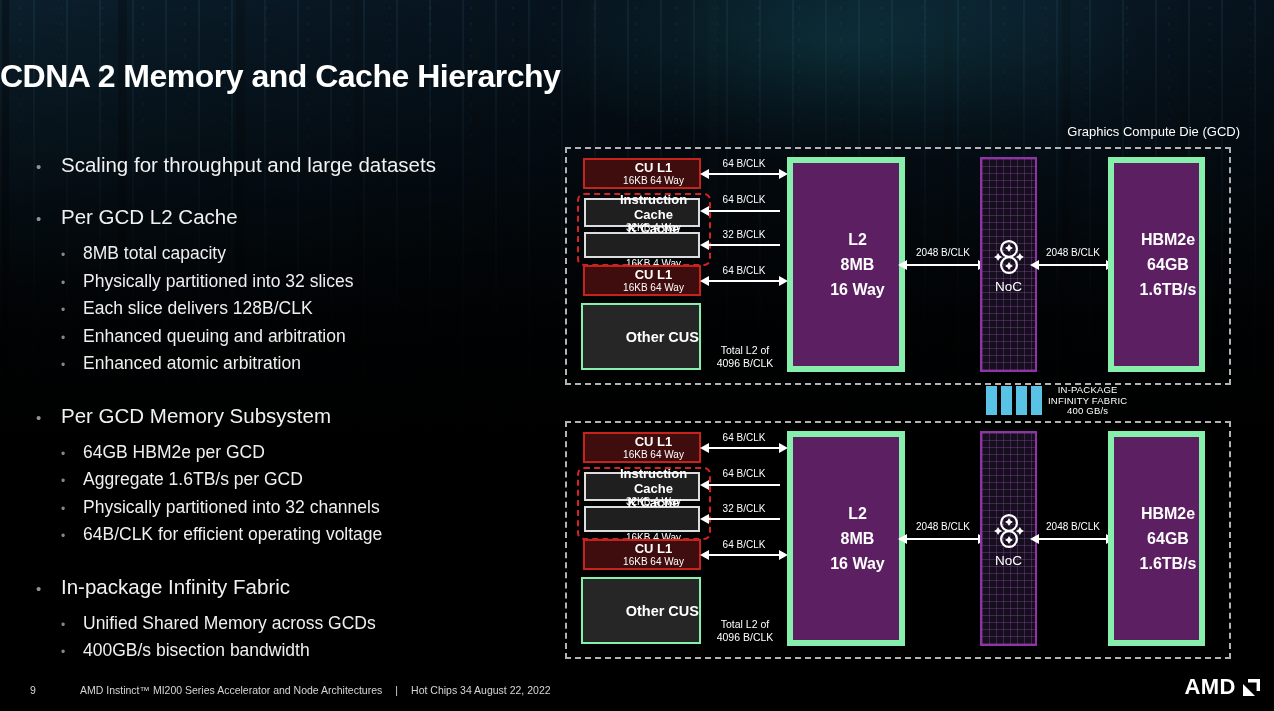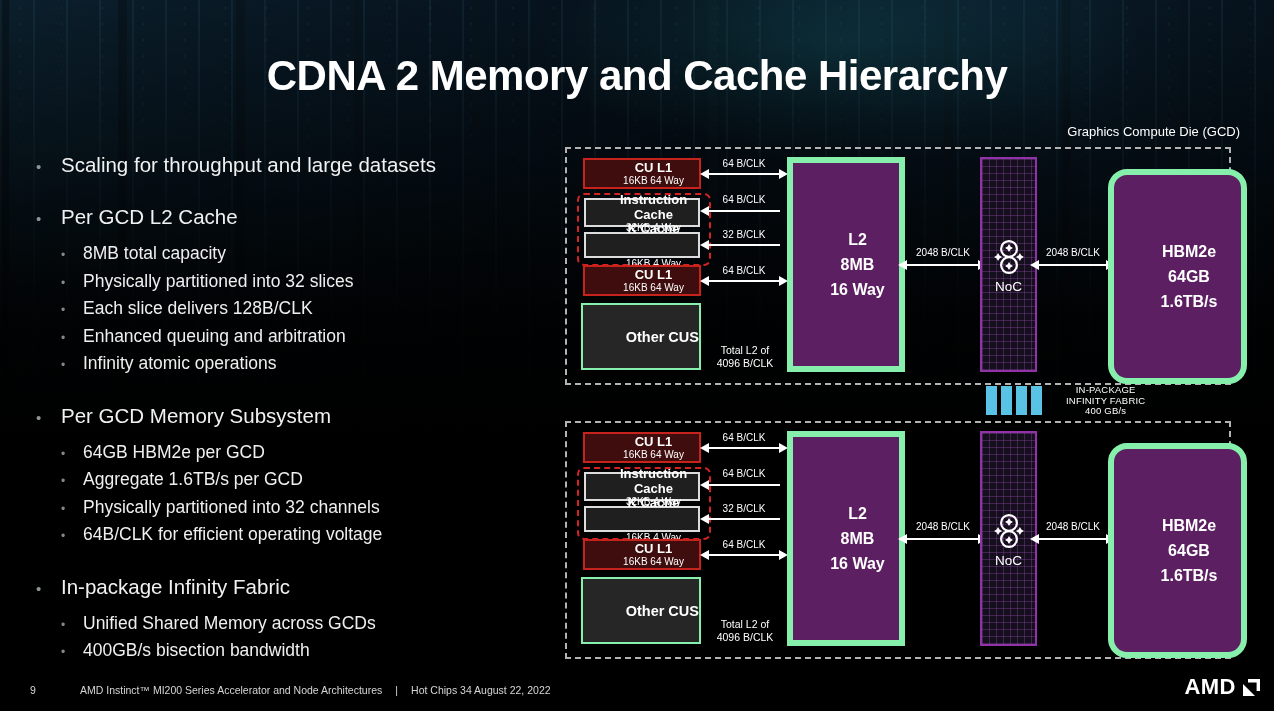--- a/index.html
+++ b/index.html
@@ -13,22 +13,22 @@
       repeating-linear-gradient(90deg, rgba(100,180,215,0.10) 0 2px, transparent 2px 33px),
       repeating-linear-gradient(90deg, rgba(10,25,36,0.85) 0 9px, transparent 9px 118px),
       linear-gradient(90deg,#0e2737 0%,#0a1e2d 22%,#071420 55%,#0b2030 82%,#081723 100%);}
   .bg::before{content:"";position:absolute;inset:0;
       background:radial-gradient(rgba(160,225,250,0.16) 1px, transparent 1.7px);
       background-size:41px 16px;}
   .bg::after{content:"";position:absolute;inset:0;
       background:linear-gradient(180deg, rgba(0,0,0,0.20) 0%, rgba(0,0,0,0.55) 34%, rgba(0,0,0,0.93) 72%, #000 100%);}
 
   
-  .title{position:absolute;left:0;top:51px;width:100%;text-align:center;
-         font-size:42px;line-height:50px;font-weight:bold;color:#fff;letter-spacing:-0.5px;}
+  .title{position:absolute;left:0;top:51px;width:100%;text-align:left;
+         font-size:32px;line-height:50px;font-weight:bold;color:#fff;letter-spacing:-0.5px;}
 
   
   .bullets{position:absolute;left:36px;top:151px;width:540px;}
   .bullet-group{margin-bottom:23px;}
   .b1{display:flex;align-items:baseline;font-size:20.5px;line-height:27px;color:#f1f1f1;margin-bottom:9px;}
   .b1 .mk{width:14px;margin-right:11px;color:#8e9597;font-size:15px;flex:none;}
   .subs{margin-left:25px;}
   .b2{display:flex;align-items:baseline;font-size:17.5px;line-height:25.5px;color:#efefef;}
   .b2 .mk{width:12px;margin-right:10px;color:#848a8c;font-size:12px;flex:none;}
 
@@ -50,21 +50,21 @@
   .cu-b{left:16px;top:116px;width:118px;height:31px;}
   .redwrap{position:absolute;left:10px;top:44px;width:130px;height:69px;
            border:2px dashed #d42323;border-radius:7px;}
   .gry{background:#1f1f1f;border:2px solid #dcdcdc;}
   .icache{left:17px;top:49px;width:116px;height:29px;}
   .kcache{left:17px;top:83px;width:116px;height:26px;gap:22px;}
   .other{left:14px;top:154px;width:120px;height:67px;background:#262626;border:2px solid #86efac;align-items:flex-end;}
 
   .purple{background:#5c1f62;border:6px solid #86efac;}
   .l2{left:220px;top:8px;width:118px;height:215px;}
-  .hbm{left:541px;top:20px;width:139px;height:215px;border-radius:19px;}
+  .hbm{left:541px;top:8px;width:97px;height:215px;}
   .bl{font-size:16px;line-height:25px;font-weight:bold;}
 
   .noc{position:absolute;left:413px;top:8px;width:57px;height:215px;box-sizing:border-box;
        display:flex;flex-direction:column;justify-content:center;align-items:center;
        background-color:#150e1c;border:2px solid #9232a8;
        background-image:
          repeating-linear-gradient(0deg, rgba(165,85,195,0.30) 0 1px, transparent 1px 7px),
          repeating-linear-gradient(90deg, rgba(165,85,195,0.30) 0 1px, transparent 1px 7px);}
   .noc-label{font-size:13.5px;color:#fff;margin-top:1px;}
 
@@ -78,21 +78,21 @@
   .a1{top:24px;} .a2{top:61px;} .a3{top:95px;} .a4{top:131px;}
   .a5{left:339px;width:73px;top:115px;} .a6{left:471px;width:69px;top:115px;}
   .bwlab{position:absolute;font-size:10px;color:#fff;text-align:center;}
   .lb1,.lb2,.lb3,.lb4{left:137px;width:80px;}
   .lb1{top:9px;} .lb2{top:45px;} .lb3{top:80px;} .lb4{top:116px;}
   .lb5{left:332px;width:88px;top:98px;} .lb6{left:462px;width:88px;top:98px;}
   .total{position:absolute;left:139px;top:195px;width:78px;font-size:10.5px;
          line-height:13px;text-align:center;color:#fff;}
 
   
-  .interconnect{position:absolute;left:986px;top:385px;display:flex;align-items:center;gap:24px;}
+  .interconnect{position:absolute;left:986px;top:385px;display:flex;align-items:center;gap:6px;}
   .bars{display:flex;gap:4px;}
   .bars span{display:block;width:11px;height:29px;background:#58c3e4;}
   .ic-text{font-size:9.5px;line-height:10.5px;text-align:center;color:#fff;letter-spacing:0.2px;}
 
   
   .footer{position:absolute;left:0;top:684px;width:100%;font-size:10.5px;color:#d6d6d6;}
   .pg{position:absolute;left:30px;}
   .ftext{position:absolute;left:80px;white-space:nowrap;}
   .sep{margin:0 13px;}
   .amd-logo{position:absolute;right:14px;top:676px;display:flex;align-items:center;gap:7px;}
@@ -132,21 +132,21 @@
           <div class="b2">
             <span class="mk">•</span>
             <span>Each slice delivers 128B/CLK</span>
           </div>
           <div class="b2">
             <span class="mk">•</span>
             <span>Enhanced queuing and arbitration</span>
           </div>
           <div class="b2">
             <span class="mk">•</span>
-            <span>Infinity atomic operations</span>
+            <span>Enhanced atomic arbitration</span>
           </div>
         </div>
       </div>
       <div class="bullet-group">
         <div class="b1">
           <span class="mk">•</span>
           <span>Per GCD Memory Subsystem</span>
         </div>
         <div class="subs">
           <div class="b2">

